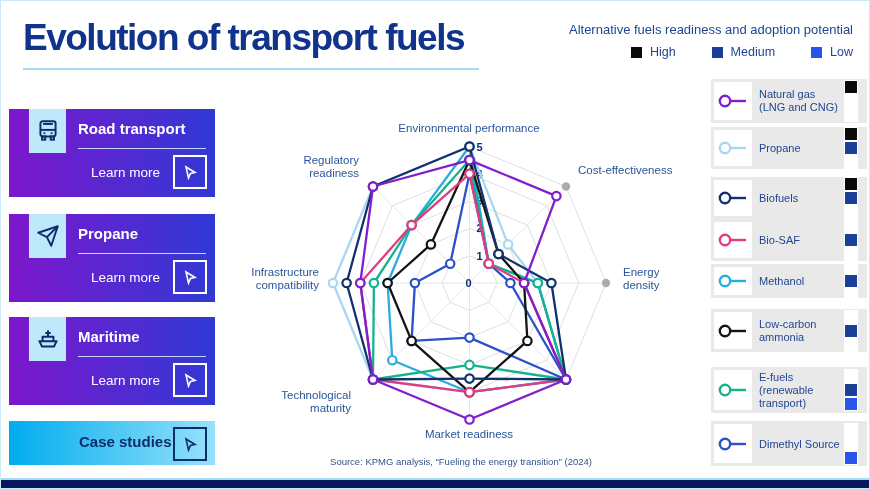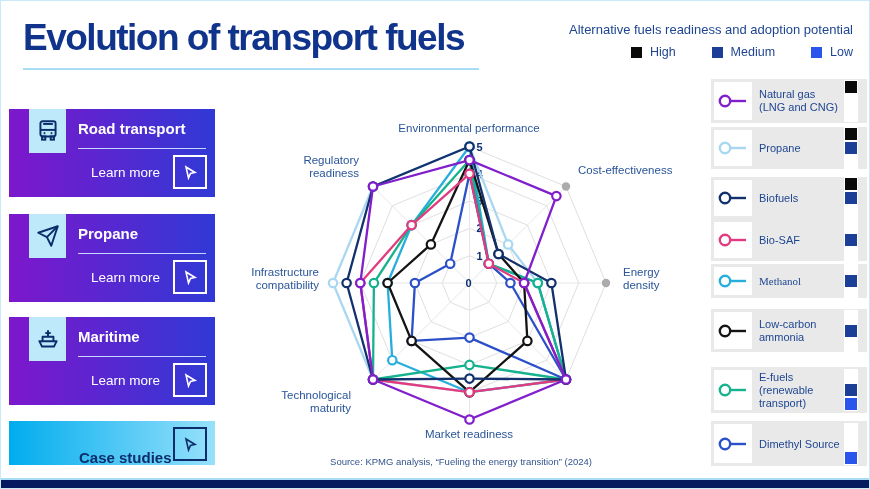--- a/index.html
+++ b/index.html
@@ -18,21 +18,21 @@
             background:linear-gradient(90deg,#7D17CC,#3039D5);}
   .icon-tile{position:absolute;left:20px;top:0;width:37px;height:44px;background:#BEE9FA;
              display:flex;align-items:center;justify-content:center;}
   .btn-title{position:absolute;left:69px;top:11px;color:#fff;font-size:15px;font-weight:bold;}
   .btn-rule{position:absolute;left:69px;right:9px;top:39px;height:1px;background:#D5E9FF;opacity:.9;}
   .learn-row{position:absolute;right:8px;top:46px;display:flex;align-items:center;gap:13px;}
   .learn-label{color:#fff;font-size:13.5px;}
   .arrow-box{width:30px;height:30px;border:2px solid #fff;display:flex;align-items:center;justify-content:center;}
   .case-btn{position:absolute;left:8px;top:420px;width:206px;height:44px;
             background:linear-gradient(90deg,#00ACEE,#97E1FB);}
-  .case-title{position:absolute;left:70px;top:28px;color:#0B2D6B;font-size:15px;font-weight:800;}
+  .case-title{position:absolute;left:70px;top:12px;color:#0B2D6B;font-size:15px;font-weight:800;}
   .arrow-box.navy{border-color:#0B2D6B;position:absolute;right:8px;top:6px;}
   
   .radar-svg{position:absolute;left:230px;top:100px;}
   .axis-label{position:absolute;font-size:11.5px;line-height:13px;color:#2A5599;}
   .source-note{position:absolute;left:290px;top:455px;width:340px;text-align:center;
                font-size:9.5px;color:#33548C;}
   
   .fuel-row{position:absolute;left:710px;width:156px;background:#E9E9E9;}
   .marker-tile{position:absolute;left:3px;top:3px;bottom:3px;width:38px;background:#fff;
                display:flex;align-items:center;justify-content:center;}
@@ -303,21 +303,21 @@
         <line x1="14" y1="9" x2="29" y2="9" stroke="#E13C7F" stroke-width="2.4"></line>
       </svg>
     </span>
     <span class="fuel-name">Bio-SAF</span>
     <span class="rsq-col">
       <span class="rsq"></span>
       <span class="rsq" style="background: rgb(27, 62, 151);"></span>
       <span class="rsq"></span>
     </span>
   </div>
-      <div class="fuel-row" style="top: 263px; height: 34px; font-family: Liberation Serif, serif;">
+      <div class="fuel-row" style="top: 263px; height: 34px;">
     <span class="marker-tile">
       <svg width="32" height="18" viewBox="0 0 32 18">
         <circle cx="8" cy="9" r="5.2" fill="#fff" stroke="#27AEDC" stroke-width="2.4"></circle>
         <line x1="14" y1="9" x2="29" y2="9" stroke="#27AEDC" stroke-width="2.4"></line>
       </svg>
     </span>
     <span class="fuel-name">Methanol</span>
     <span class="rsq-col">
       <span class="rsq"></span>
       <span class="rsq" style="background: rgb(27, 62, 151);"></span>

